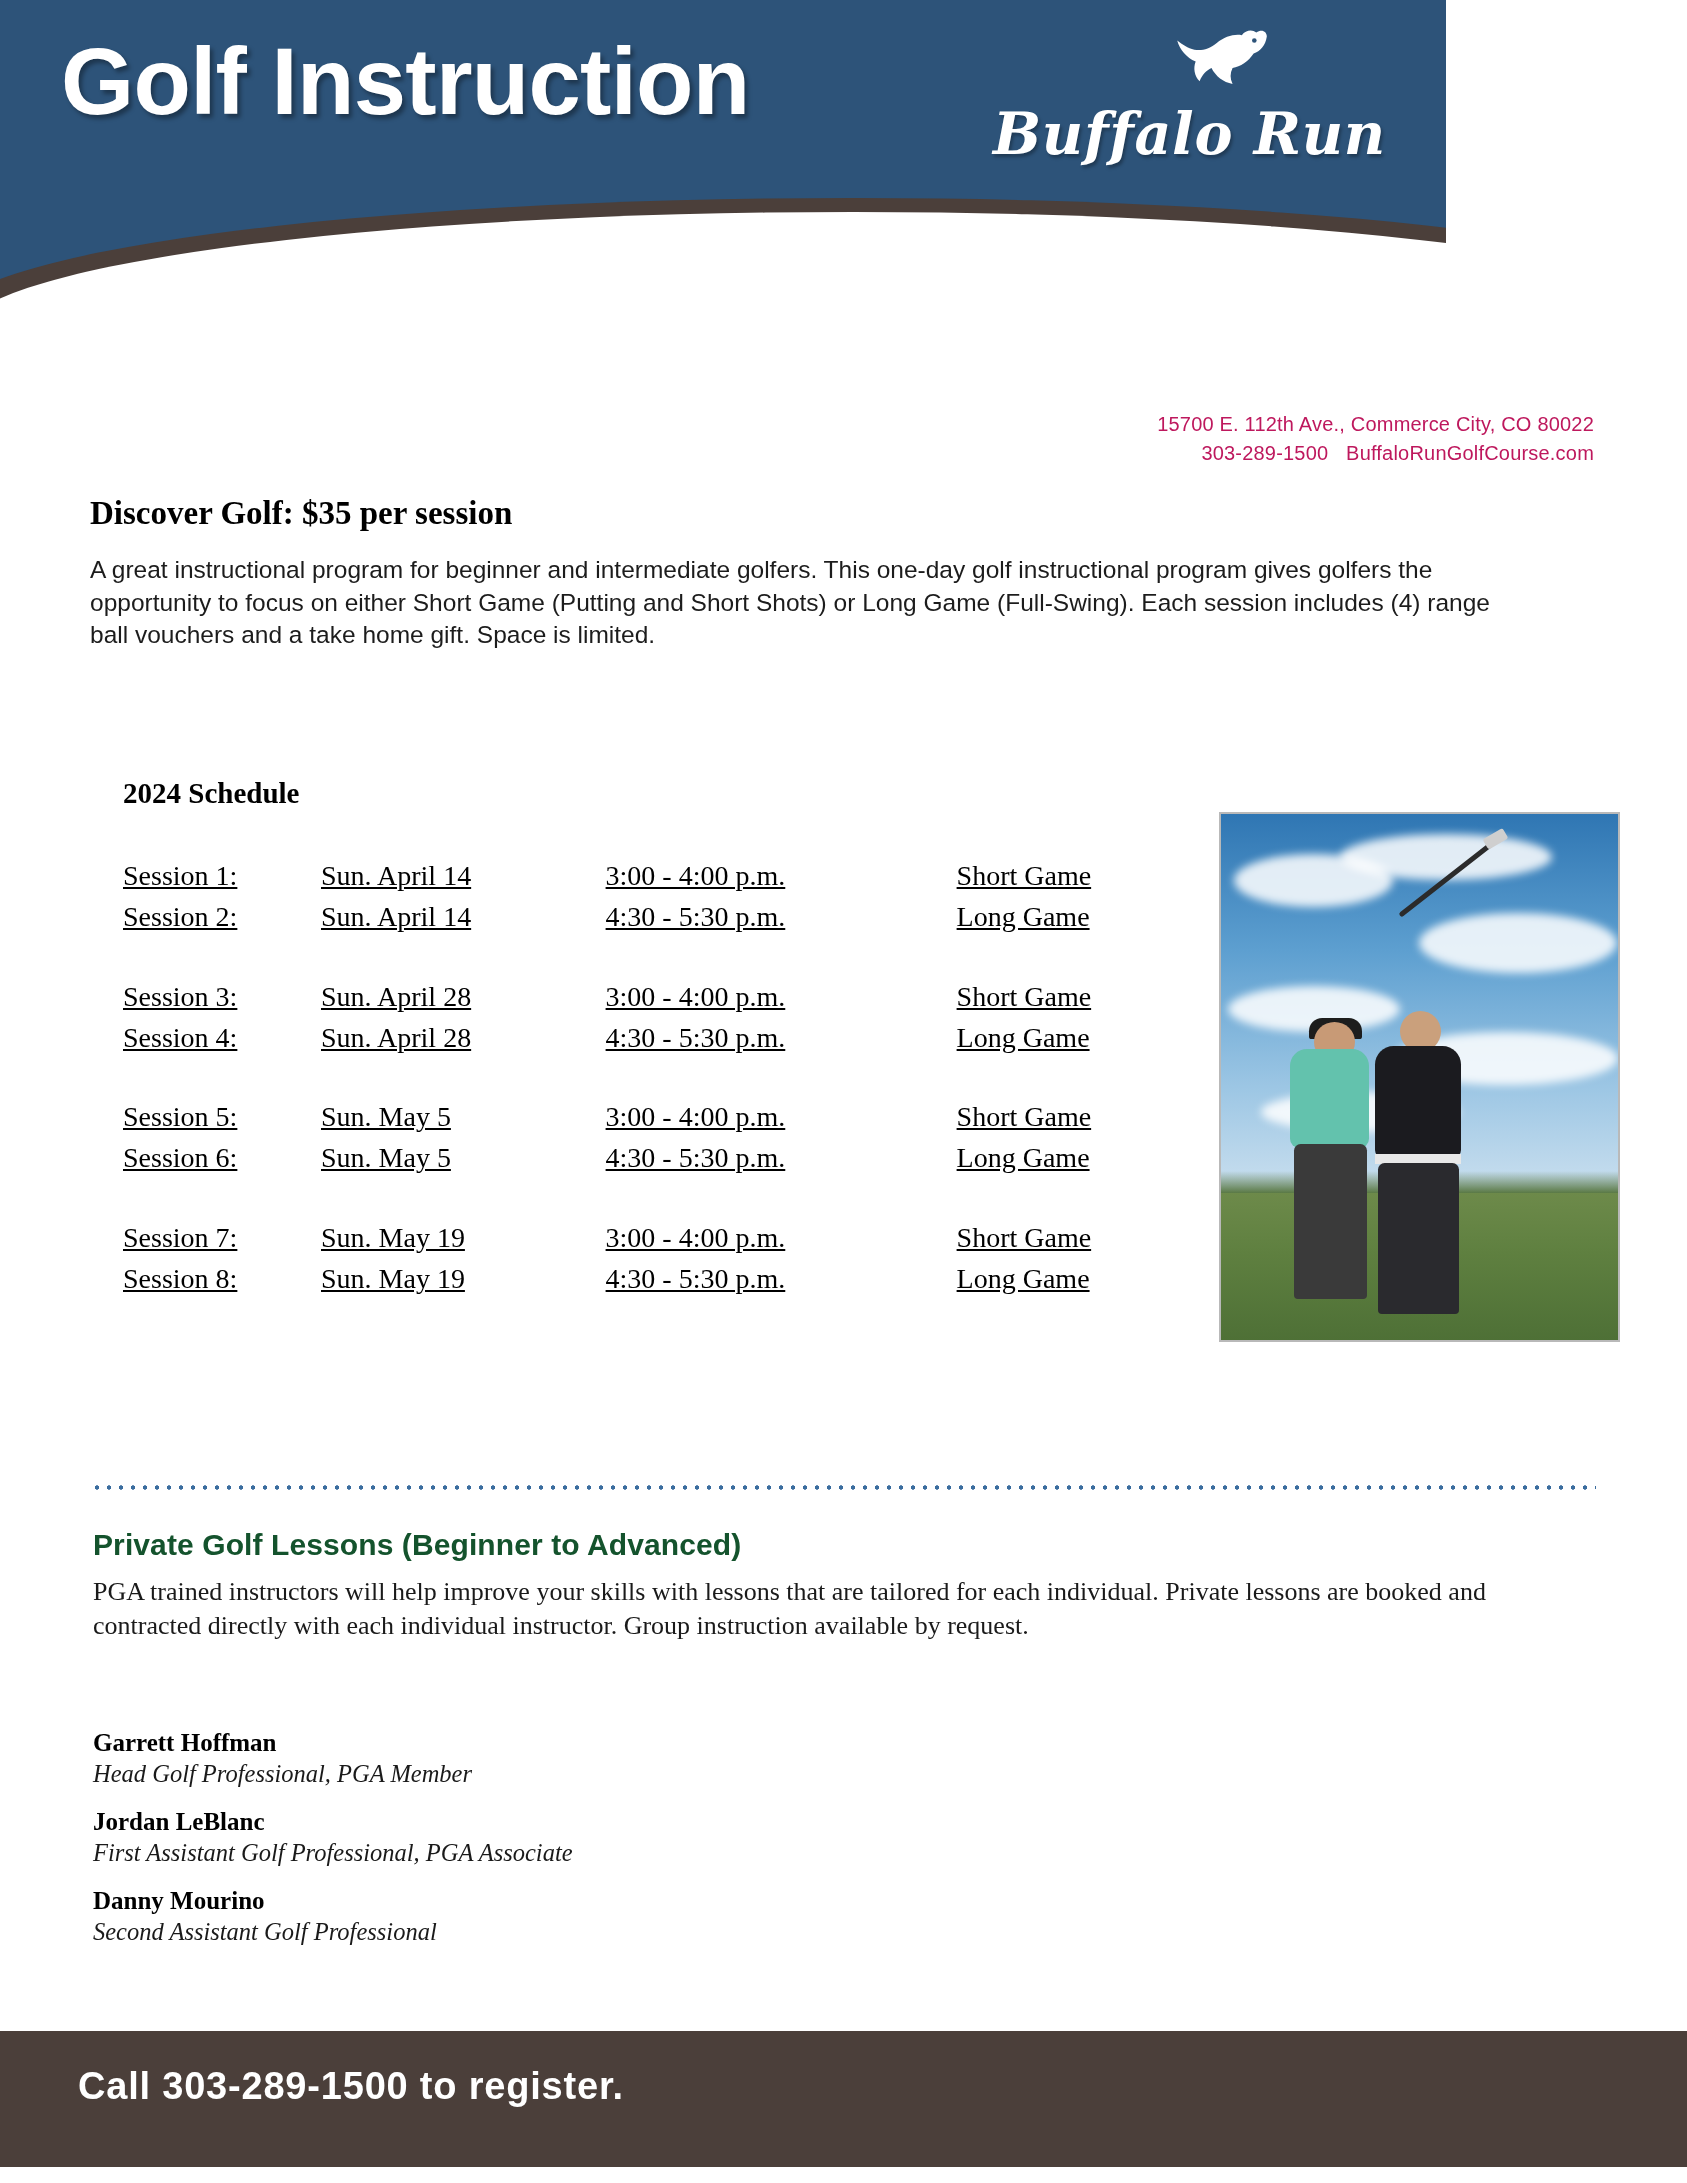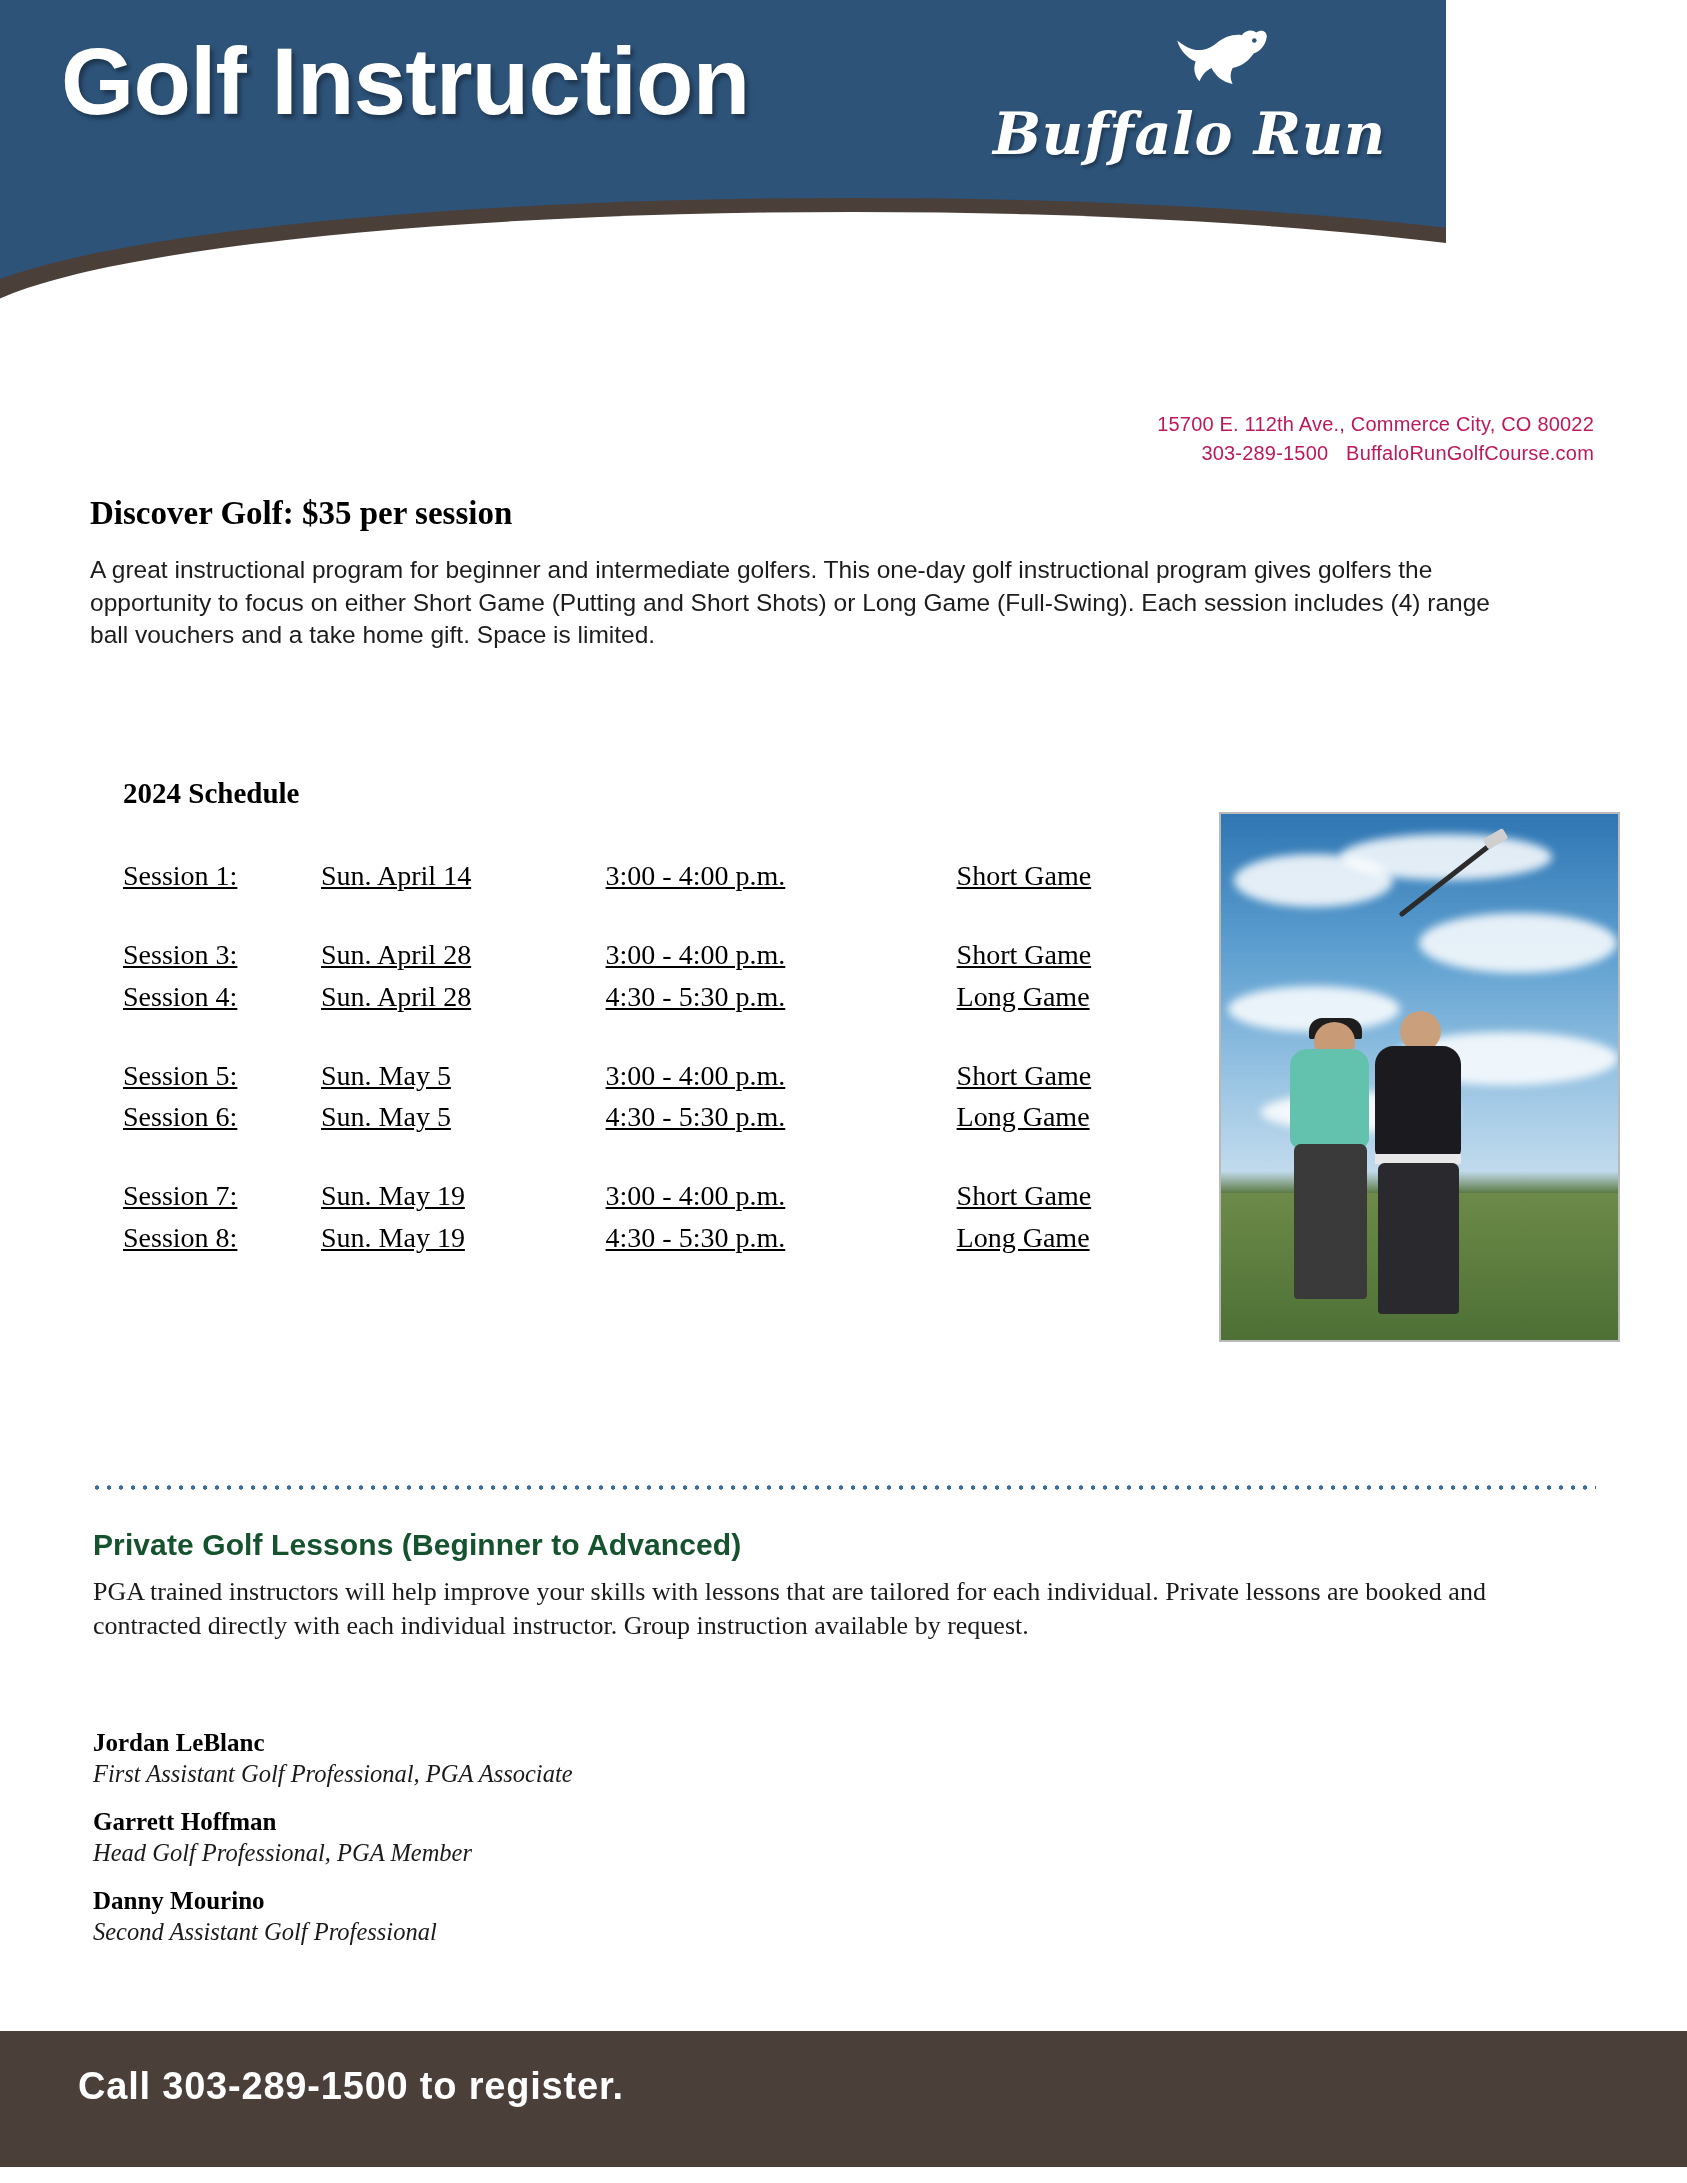--- a/index.html
+++ b/index.html
@@ -355,20 +355,26 @@
 
 <div class="schedule-head">2024 Schedule</div>
 
 <table class="schedule-table">
   <tbody>
     <tr>
       <td class="c-session">Session 1:</td>
       <td class="c-date">Sun. April 14</td>
       <td class="c-time">3:00 - 4:00 p.m.</td>
       <td class="c-type">Short Game</td>
+    </tr>
+    <tr>
+      <td class="c-session">Session 2:</td>
+      <td class="c-date">Sun. April 14</td>
+      <td class="c-time">4:30 - 5:30 p.m.</td>
+      <td class="c-type">Long Game</td>
     </tr>
     <tr class="gap">
         <td colspan="4"></td>
       </tr>
     <tr>
       <td class="c-session">Session 3:</td>
       <td class="c-date">Sun. April 28</td>
       <td class="c-time">3:00 - 4:00 p.m.</td>
       <td class="c-type">Short Game</td>
     </tr>
@@ -437,26 +443,26 @@
   </div>
 </div>
 
 <div class="divider"></div>
 
 <div class="private-head">Private Golf Lessons (Beginner to Advanced)</div>
 <div class="private-body">PGA trained instructors will help improve your skills with lessons that are tailored for each individual. Private lessons are booked and contracted directly with each individual instructor.  Group instruction available by request.</div>
 
 <div class="instructors">
   <div class="instructor">
+    <div class="nm">Garrett Hoffman</div>
+    <div class="tt">Head Golf Professional, PGA Member</div>
+  </div>
+  <div class="instructor">
     <div class="nm">Jordan LeBlanc</div>
     <div class="tt">First Assistant Golf Professional, PGA Associate</div>
-  </div>
-  <div class="instructor">
-    <div class="nm">Garrett Hoffman</div>
-    <div class="tt">Head Golf Professional, PGA Member</div>
   </div>
   <div class="instructor">
     <div class="nm">Danny Mourino</div>
     <div class="tt">Second Assistant Golf Professional</div>
   </div>
 </div>
 
 <div class="footer">
   <div class="footer-text">Call 303-289-1500 to register.</div>
 </div>

